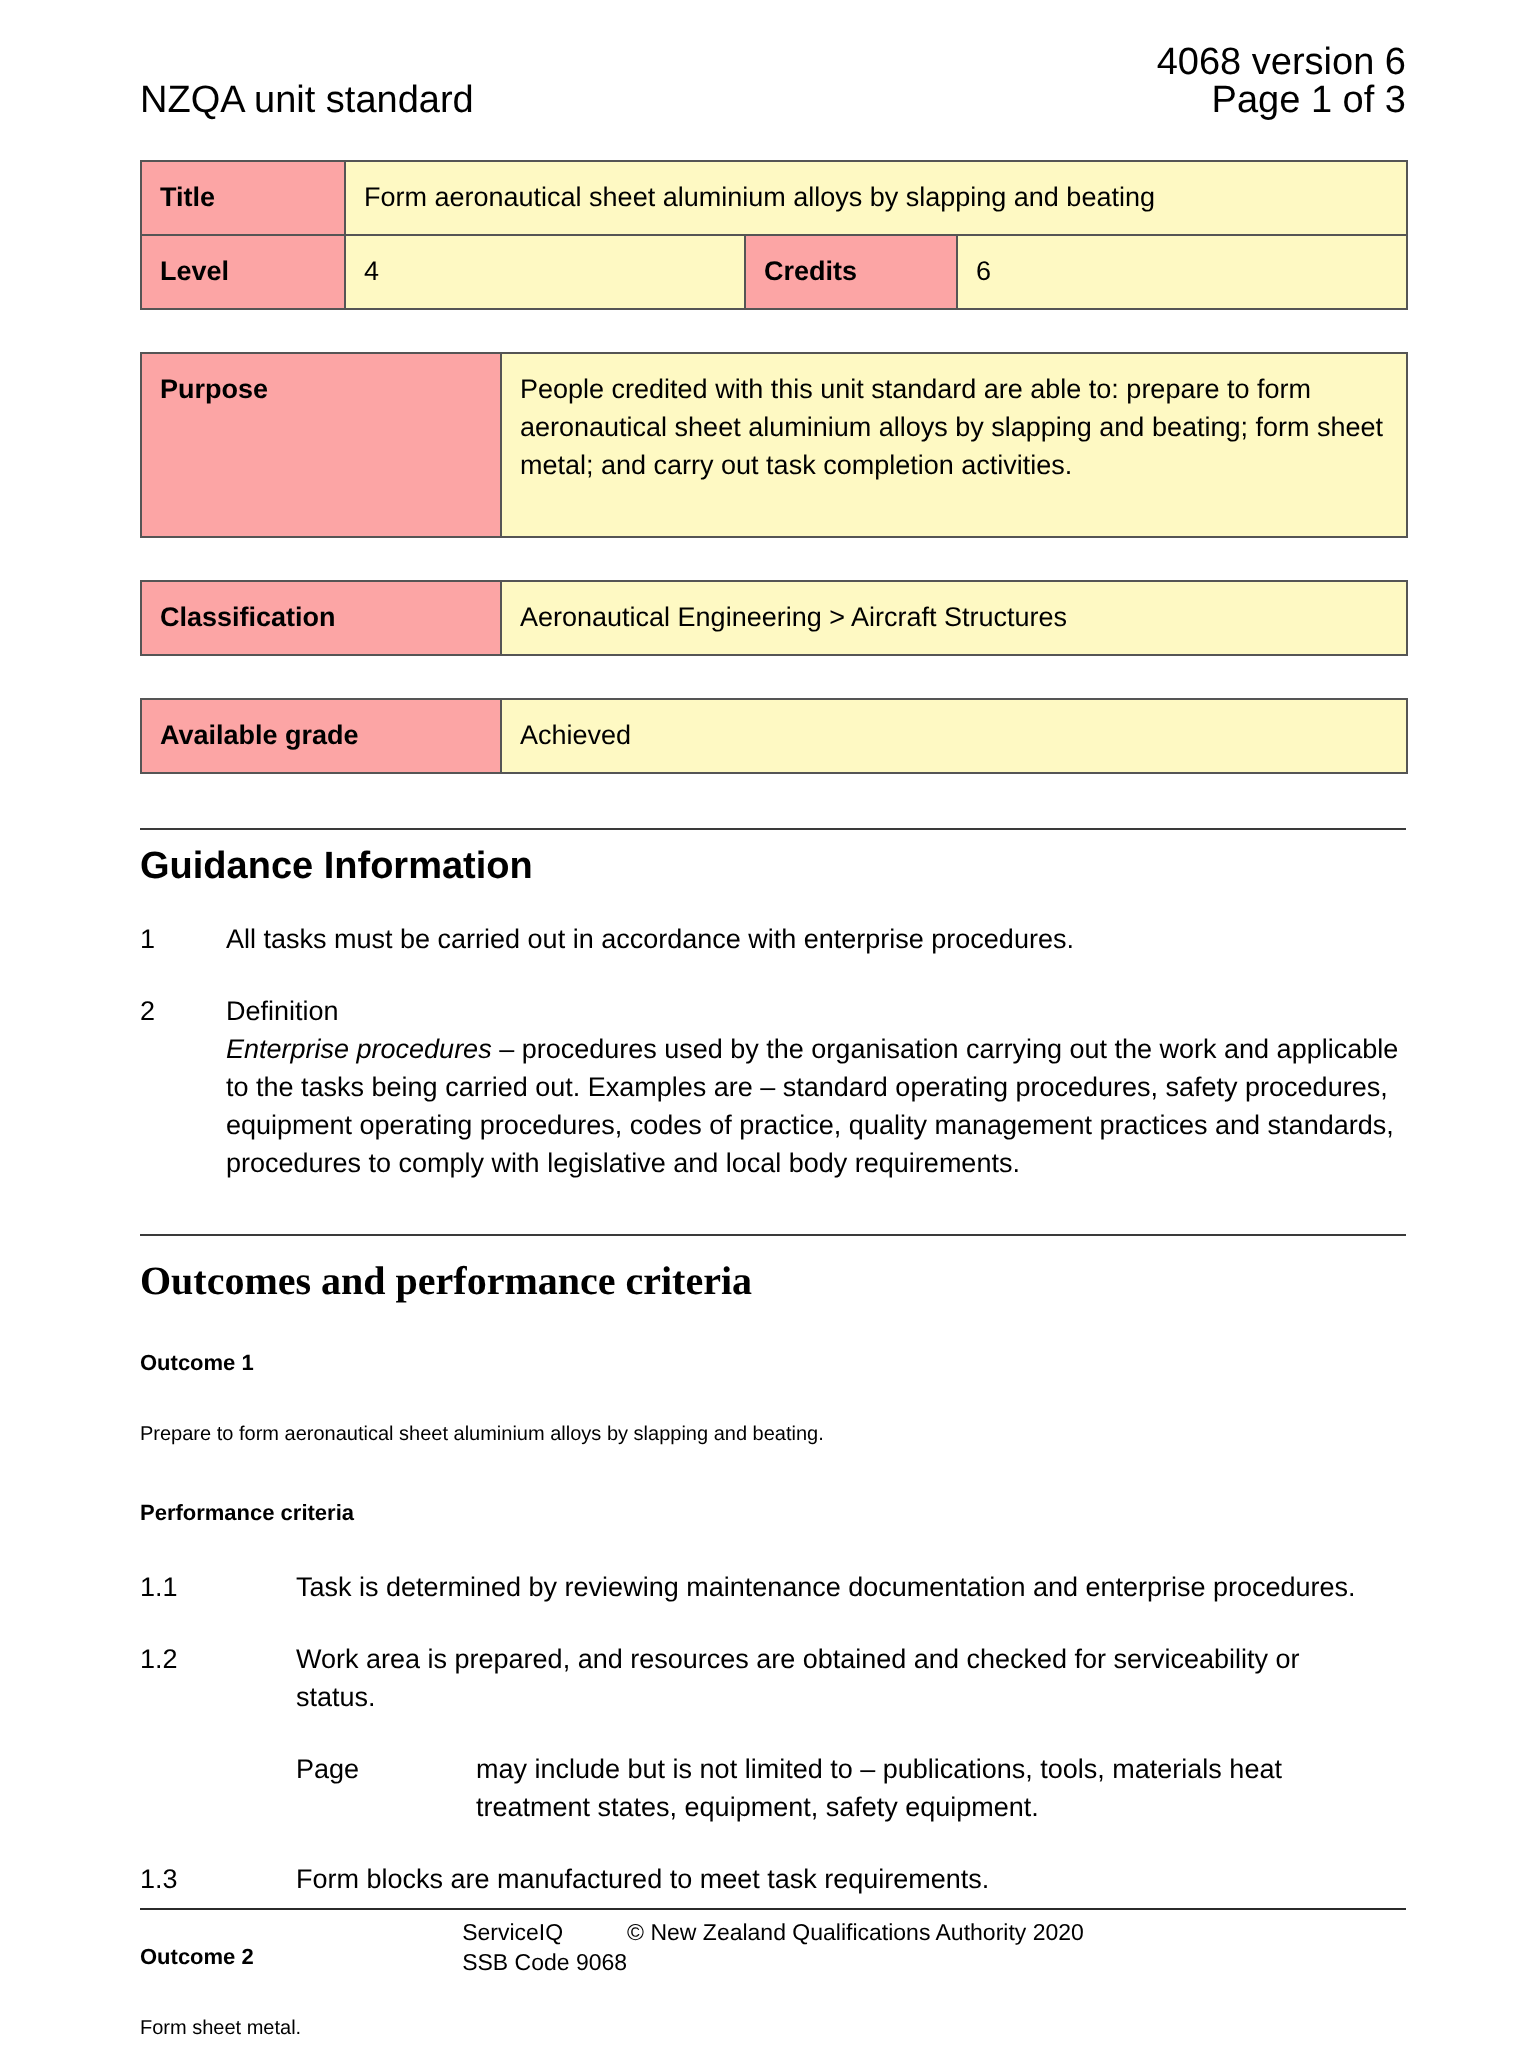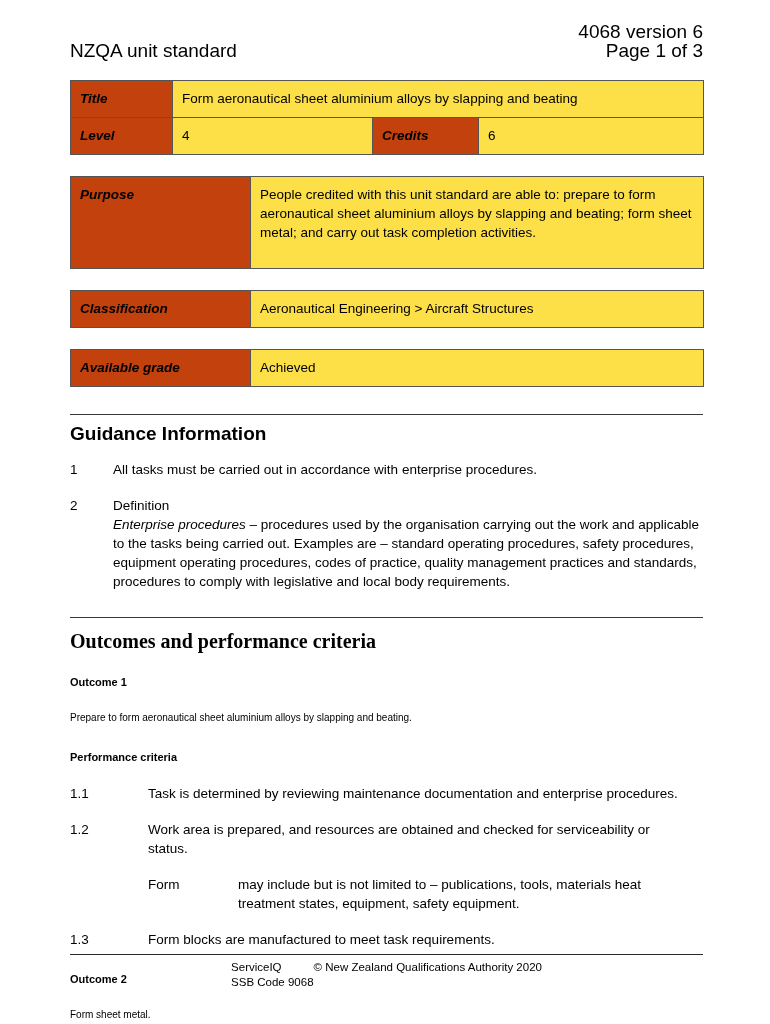--- a/index.html
+++ b/index.html
@@ -54,26 +54,25 @@
     margin-top: 18px;
     font-size: 13.5px;
   }
   .info-table td {
     border: 1px solid #555555;
     padding: 8px 9px 9px 9px;
     vertical-align: top;
     line-height: 19px;
   }
   .info-table td.label {
-    background: #c2410c;
+    background: #fca5a5;
     font-weight: bold;
-    font-style: italic;
   }
   .info-table td.value {
-    background: #fde047;
+    background: #fef9c3;
   }
   .t-title { margin-top: 20px; }
   .t-purpose { margin-top: 21px; }
   .t-class { margin-top: 21px; }
   .t-grade { margin-top: 21px; }
 
   .cell-pad-tall { height: 74px; }
 
   
   .rule {
@@ -287,21 +286,21 @@
       <div class="pc-num">1.1</div>
       <div class="pc-txt">Task is determined by reviewing maintenance documentation and enterprise procedures.</div>
     </div>
 
     <div class="pc-item">
       <div class="pc-num">1.2</div>
       <div class="pc-txt">Work area is prepared, and resources are obtained and checked for serviceability or status.</div>
     </div>
 
     <div class="range-block">
-      <div class="range-label">Form</div>
+      <div class="range-label">Page</div>
       <div class="range-txt">may include but is not limited to – publications, tools, materials heat treatment states, equipment, safety equipment.</div>
     </div>
 
     <div class="pc-item">
       <div class="pc-num">1.3</div>
       <div class="pc-txt">Form blocks are manufactured to meet task requirements.</div>
     </div>
 
     <h3 class="sub-head">Outcome 2</h3>
     <p class="body">Form sheet metal.</p>

